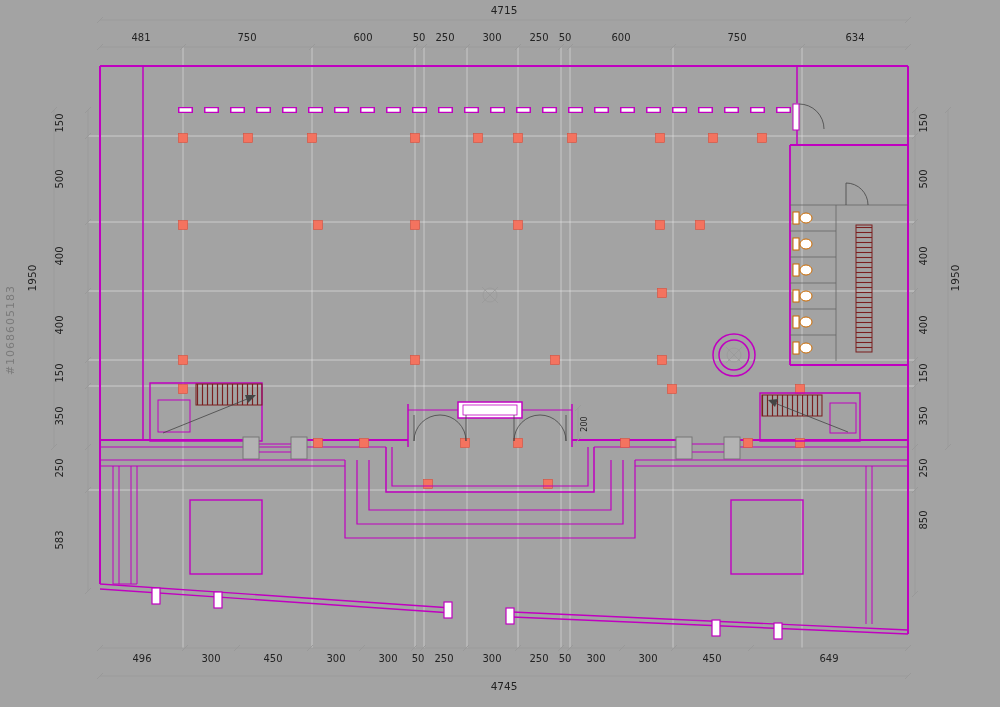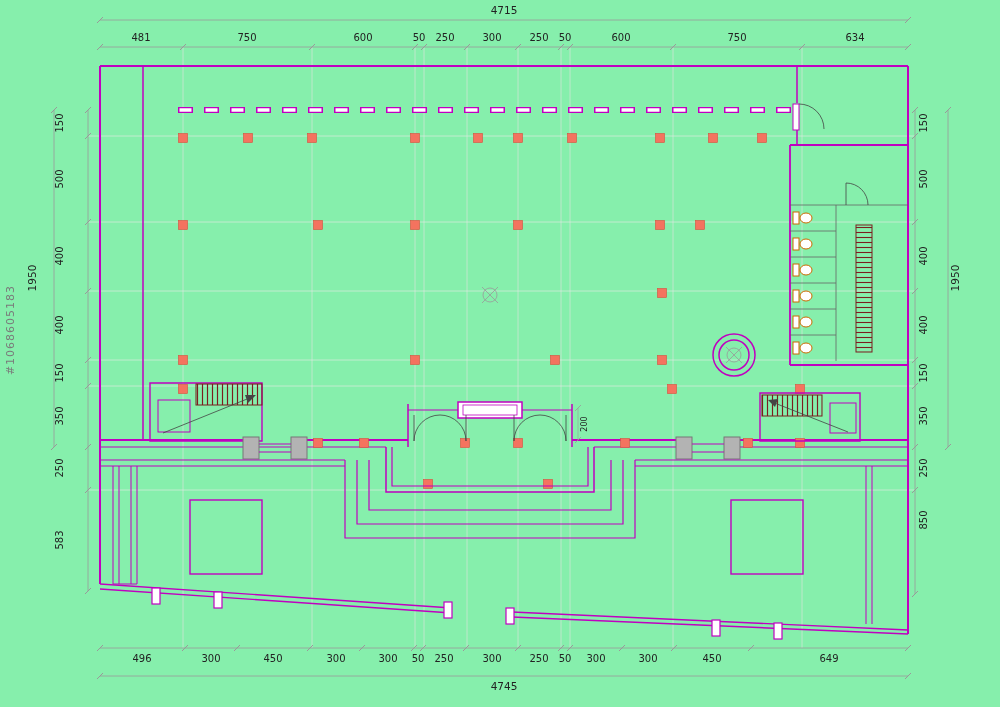--- a/index.html
+++ b/index.html
@@ -1,16 +1,16 @@
 <!DOCTYPE html>
 <html><head>
 <meta charset="utf-8">
 <style>
   html,body{margin:0;padding:0;background:#ffffff;}
-  .sheet{position:relative;width:1000px;height:707px;background:#86efac;overflow:hidden;}
+  .sheet{position:relative;width:1000px;height:707px;background:#a3a3a3;overflow:hidden;}
   svg{display:block;}
   text{font-family:"DejaVu Sans", sans-serif;fill:#222222;}
   .dim{font-size:10px;}
   .dim-small{font-size:8px;}
   .total{font-size:10.5px;}
   .wm{font-size:11px;fill:#7a7a7a;letter-spacing:1px;}
 </style>
 </head>
 <body>
 

